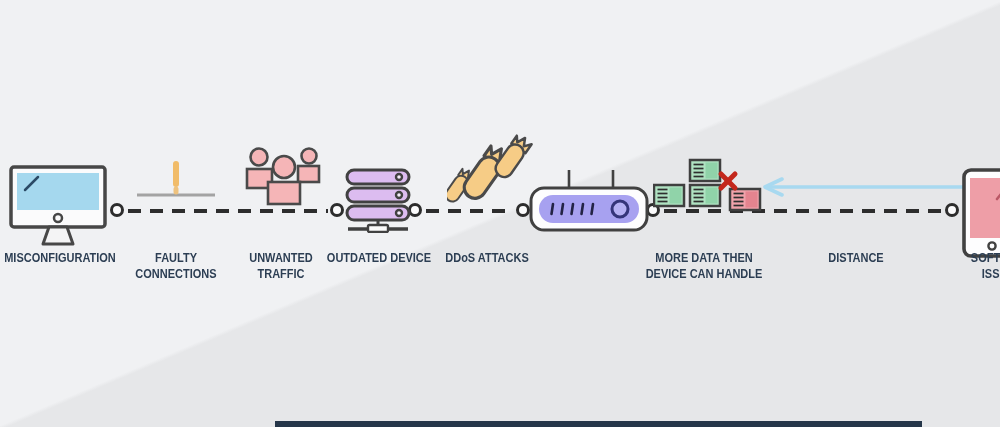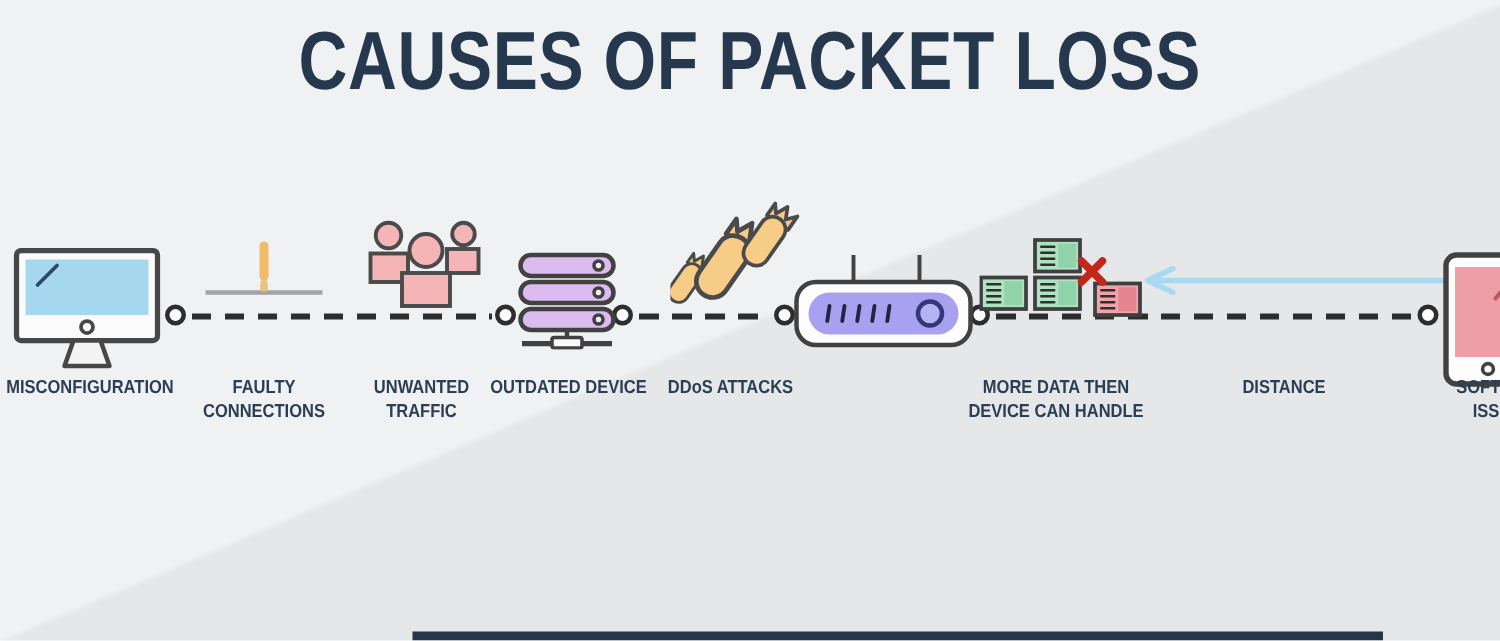--- a/index.html
+++ b/index.html
@@ -44,23 +44,20 @@
   }
   .l1{left:60px;} .l2{left:176px;} .l3{left:281px;} .l4{left:379px;}
   .l5{left:487px;} .l6{left:704px;} .l7{left:856px;} .l8{left:1002px;}
   .bottom-bar{position:absolute;left:275px;top:421px;width:647px;height:6px;background:#253649;}
 </style>
 </head>
 <body>
 
 <div class="scene">
 
-  <div class="title-wrap">
-    <span class="title">CAUSES OF PACKET LOSS</span>
-  </div>
 
   <div class="dash seg1"></div>
   <div class="dash seg2"></div>
   <div class="dash seg3"></div>
   <div class="ring r1"></div>
   <div class="ring r2"></div>
   <div class="ring r3"></div>
   <div class="ring r4"></div>
   <div class="ring r5"></div>
   <div class="ring r6"></div>

